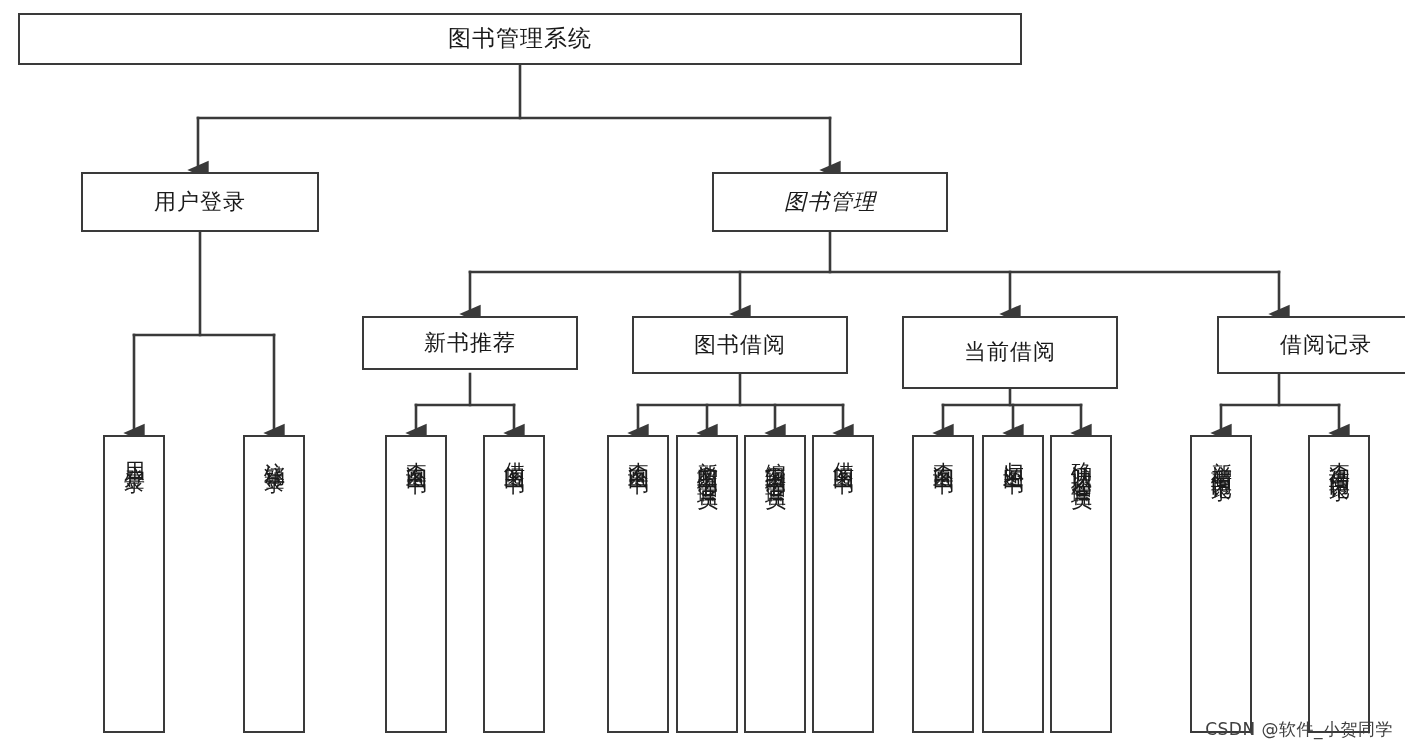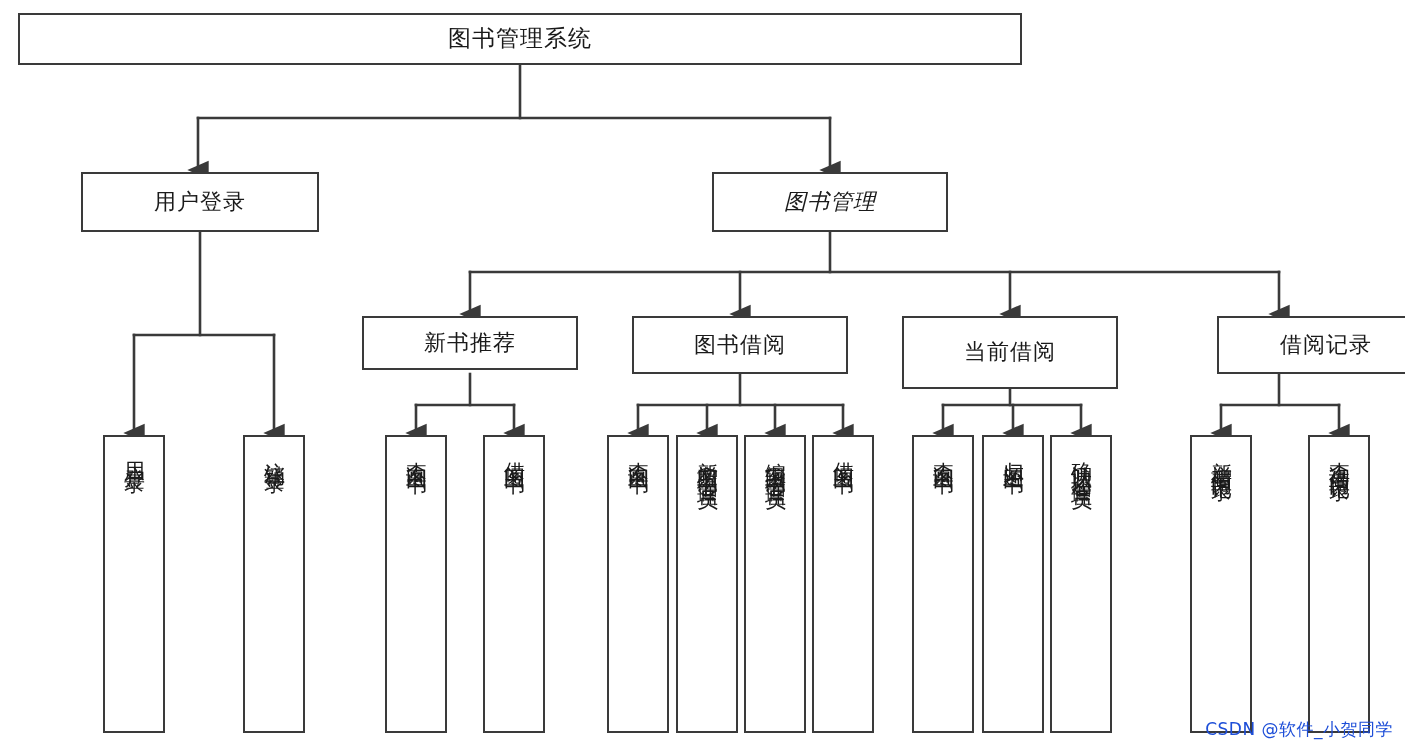--- a/index.html
+++ b/index.html
@@ -60,21 +60,21 @@
   }
   .hlabel {
     white-space: nowrap;
     display: block;
   }
   #watermark {
     position: absolute;
     right: 12px;
     bottom: 6px;
     font-size: 17px;
-    color: #1d4ed8;
+    color: #404040;
     letter-spacing: 0.5px;
     white-space: nowrap;
     user-select: none;
   }
 </style>
 </head>
 <body>
 
 <div id="canvas">
 

